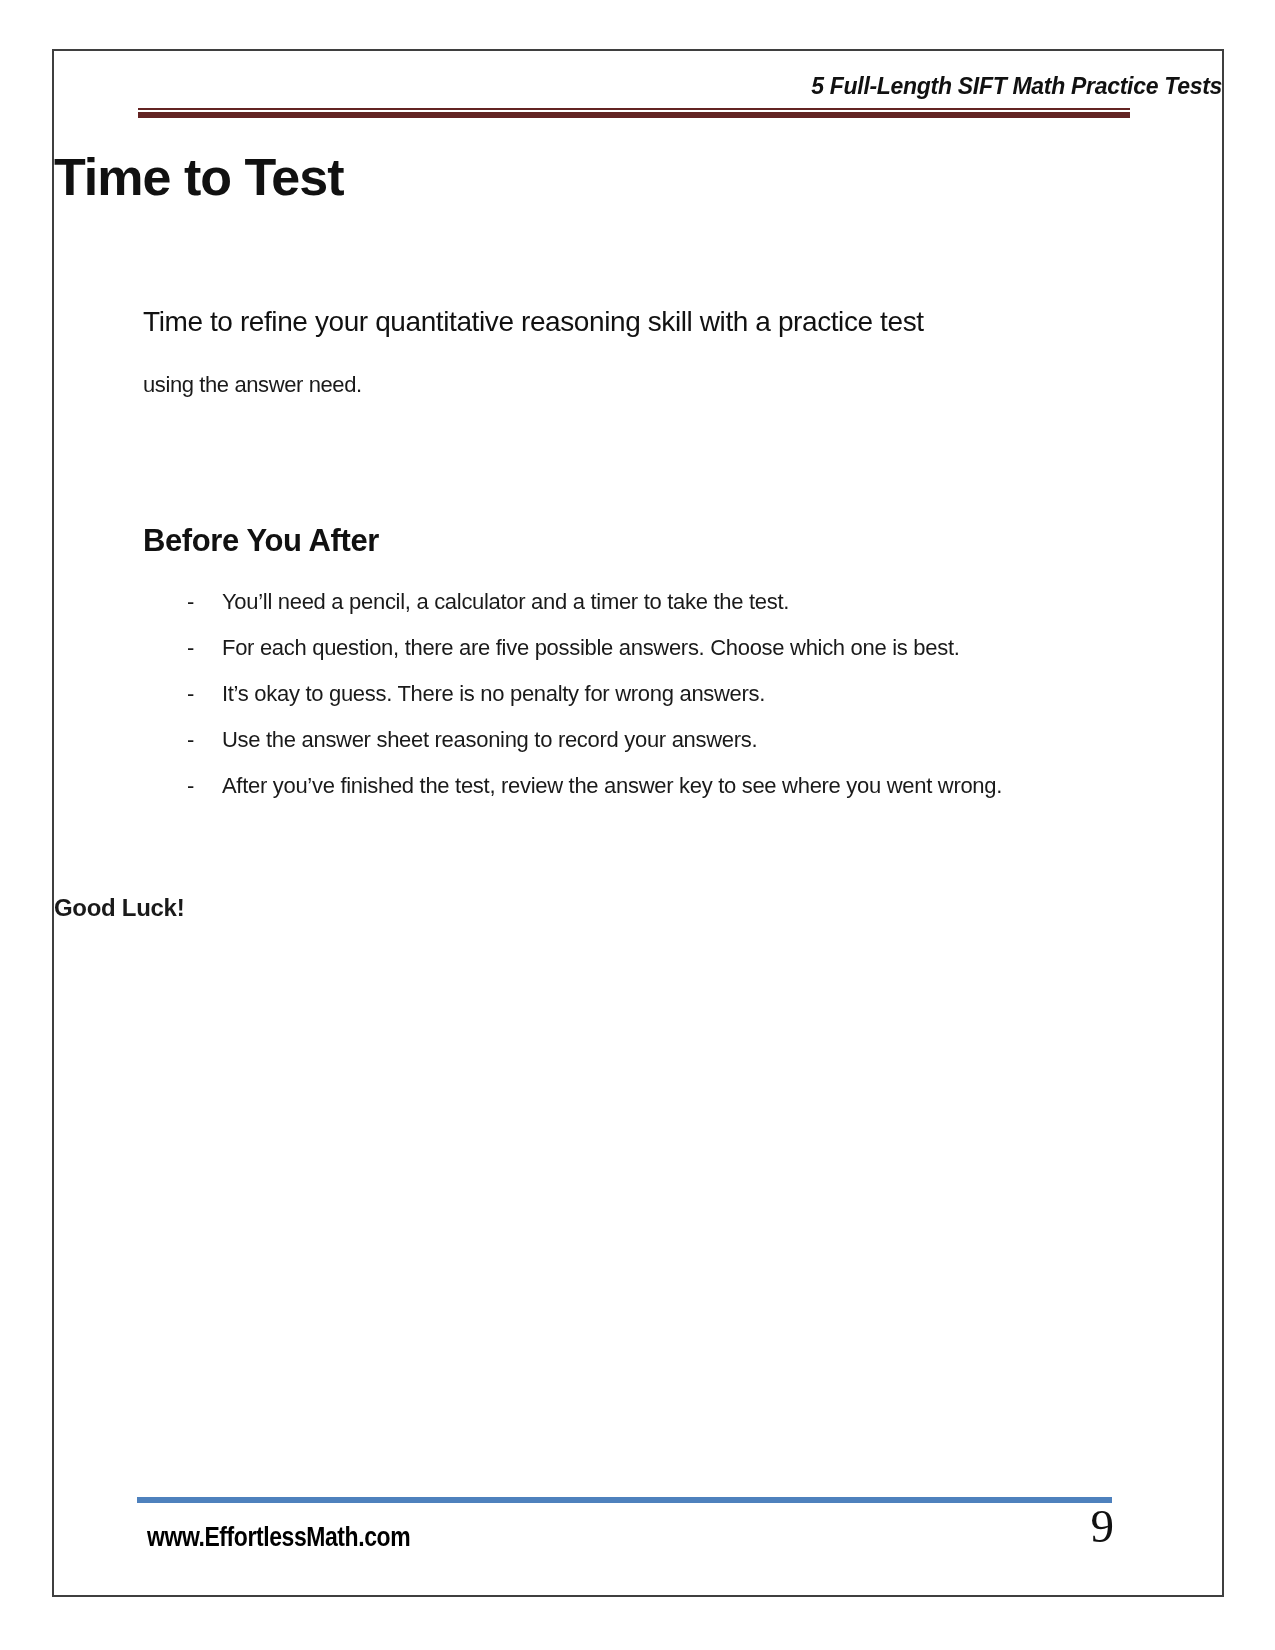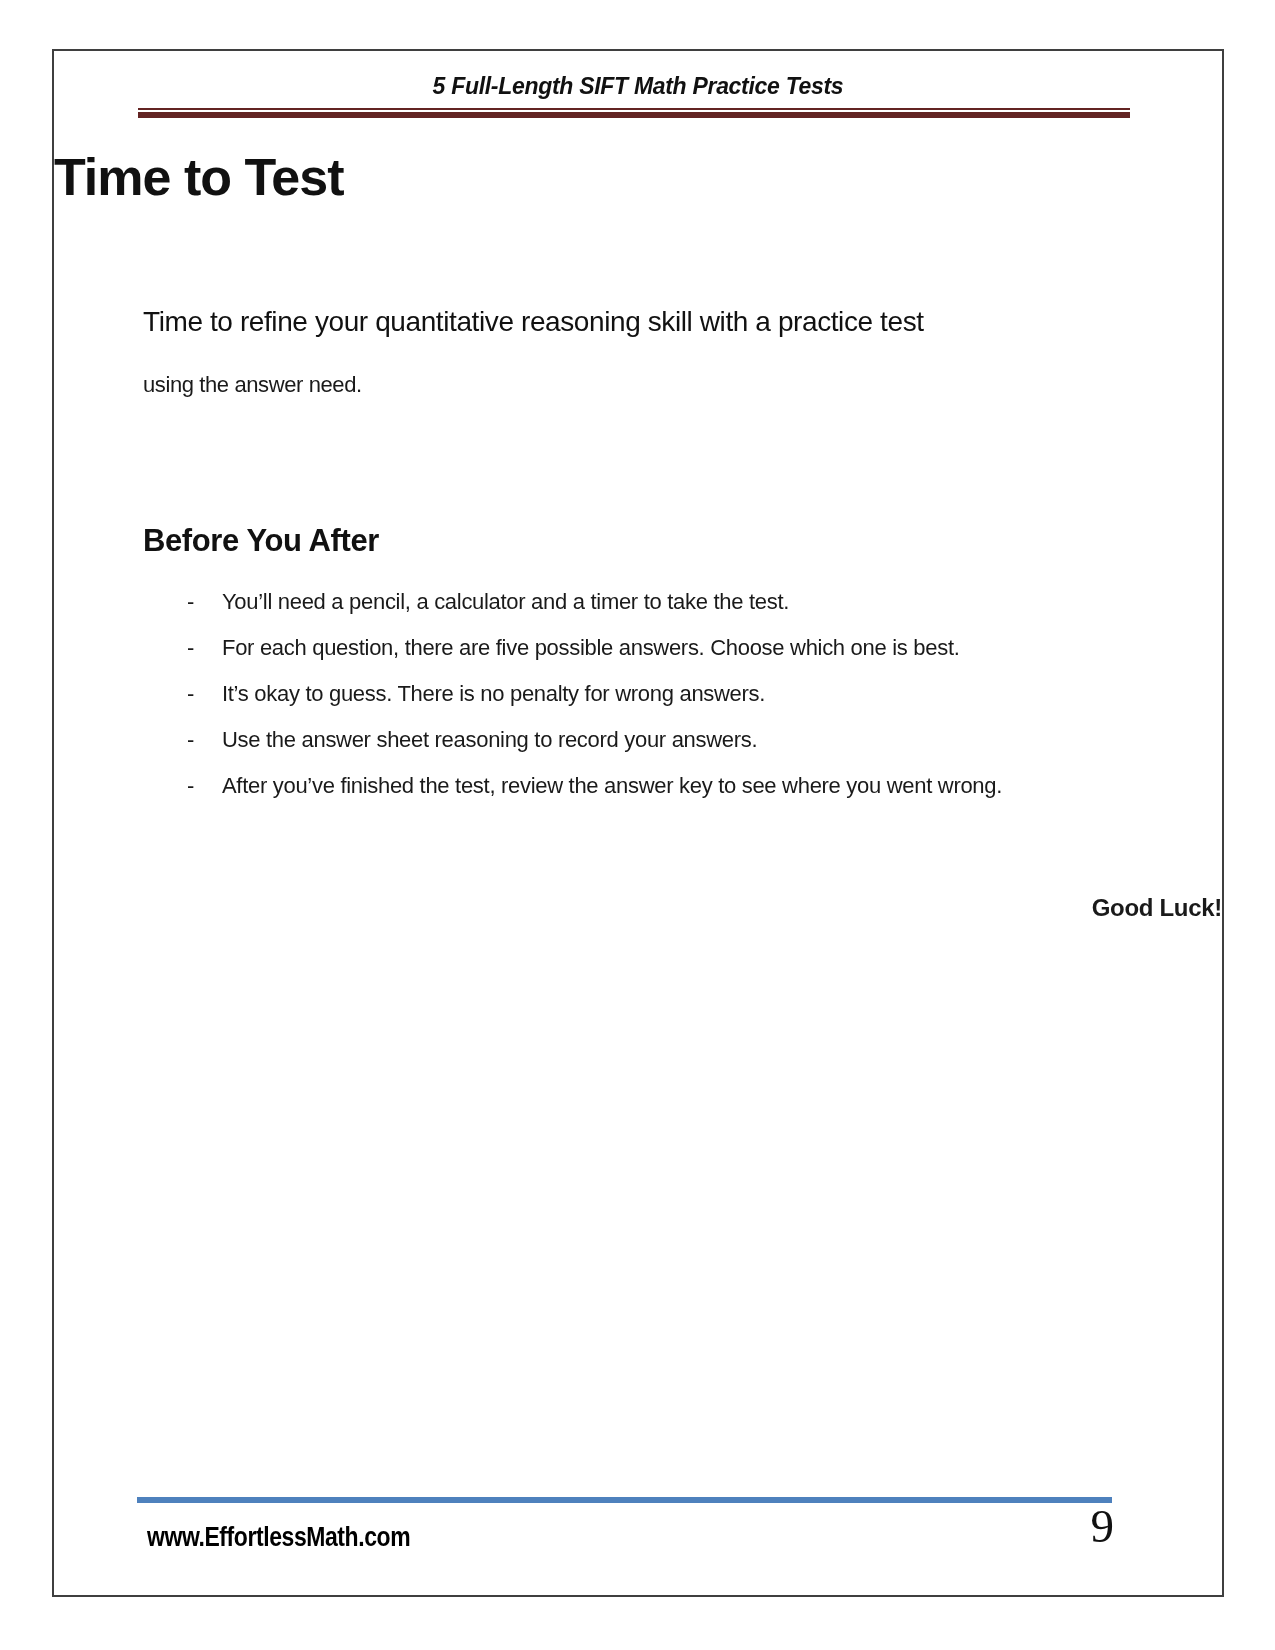--- a/index.html
+++ b/index.html
@@ -13,21 +13,21 @@
     position: absolute;
     left: 52px; top: 49px;
     width: 1172px; height: 1548px;
     border: 2px solid #3f3f3f;
     background: #ffffff;
     overflow: hidden;
   }
   .header-title {
     position: absolute;
     left: 0; top: 22px; width: 100%;
-    text-align: center;
+    text-align: right;
     font-size: 23px;
     font-weight: bold;
     font-style: italic;
     letter-spacing: -0.3px;
     color: #111;
   }
   .header-rule {
     position: absolute;
     left: 84px; top: 57px; width: 992px;
   }
@@ -82,21 +82,21 @@
     margin-bottom: 22px;
     white-space: nowrap;
   }
   .instruction-list .dash {
     width: 35px;
     flex: 0 0 35px;
   }
   .good-luck {
     position: absolute;
     left: 0; top: 843px; width: 100%;
-    text-align: right;
+    text-align: left;
     font-size: 24px;
     font-weight: bold;
     letter-spacing: -0.3px;
   }
   .footer-rule {
     position: absolute;
     left: 83px; top: 1446px;
     width: 975px; height: 6px;
     background: #4e81bd;
   }

